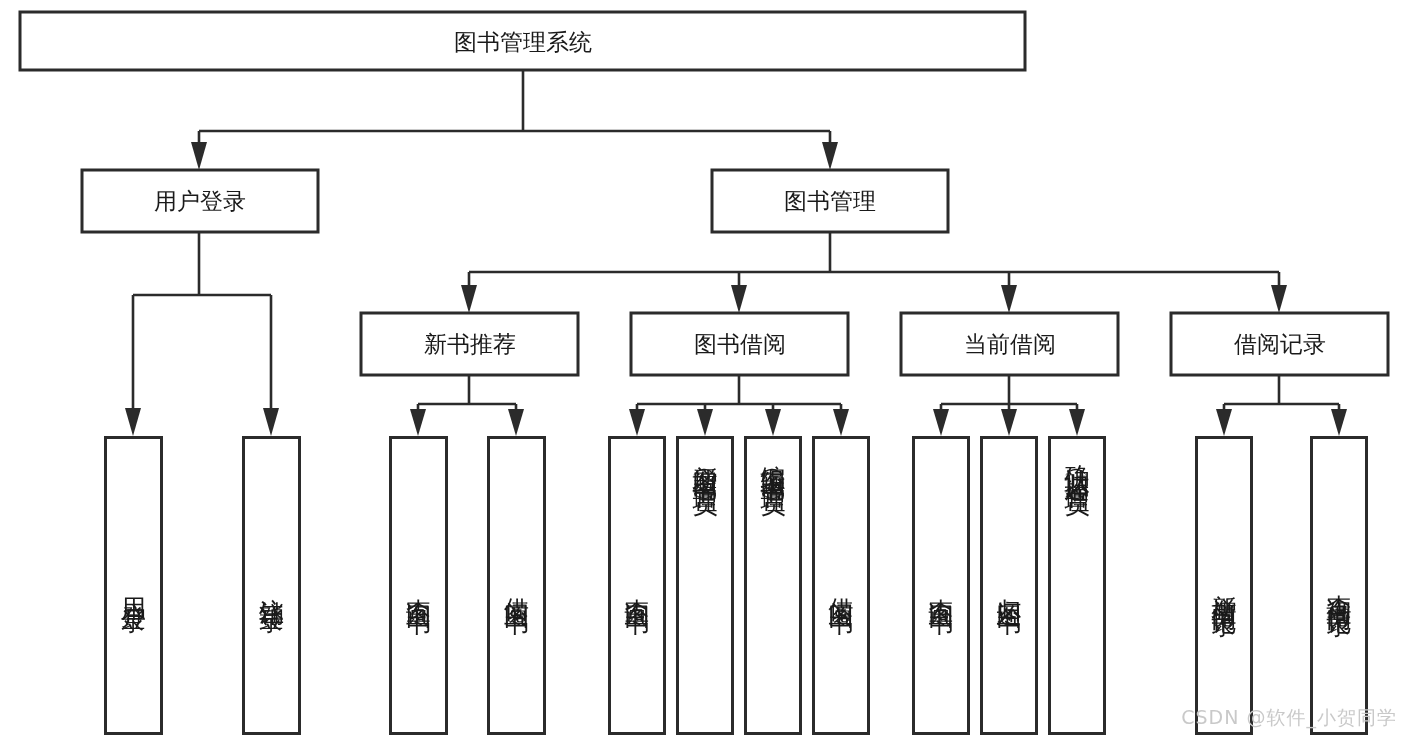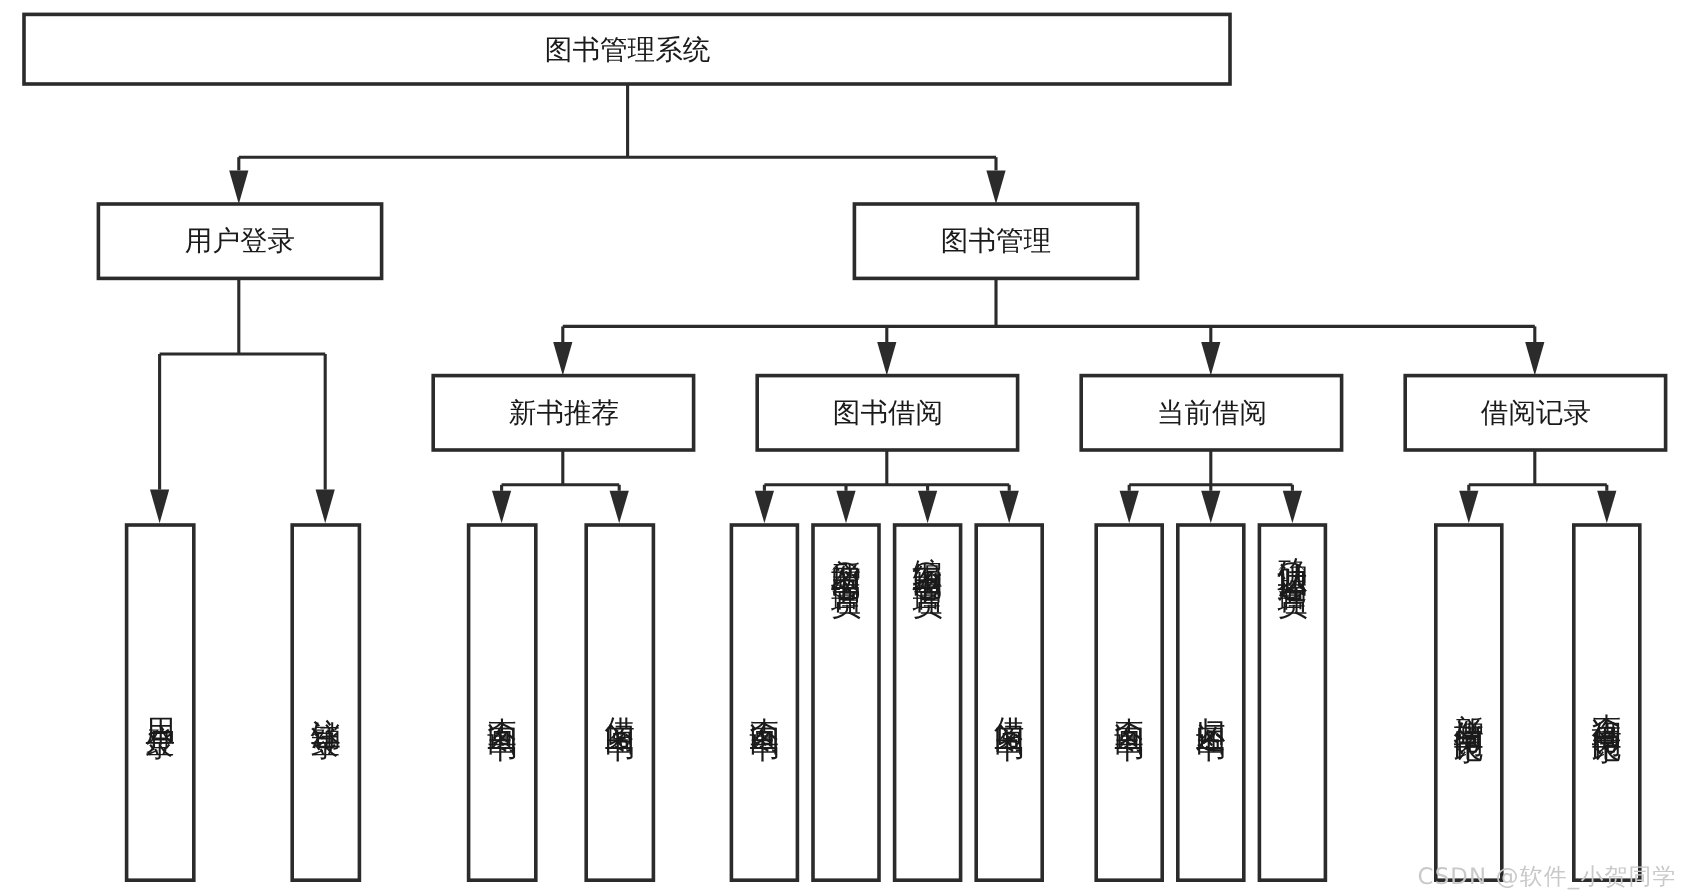--- a/index.html
+++ b/index.html
@@ -23,21 +23,21 @@
     padding-top:6px;
   }
   .leafbox.centered{align-items:center;padding-top:0;}
   .leaf-text{
     writing-mode:vertical-rl;text-orientation:upright;
     font-family:"DejaVu Sans","Liberation Sans",sans-serif;
     font-size:25px;line-height:1.08;letter-spacing:4px;color:#1a1a1a;
     white-space:nowrap;
   }
   #watermark{
-    position:absolute;right:8px;bottom:3px;
+    position:absolute;right:8px;bottom:16px;
     font-family:"DejaVu Sans","Liberation Sans",sans-serif;
     font-size:19px;color:#c9c9c9;letter-spacing:1px;pointer-events:none;
     white-space:nowrap;
   }
 </style>
 </head>
 <body>
 
 <div id="stage">
 

